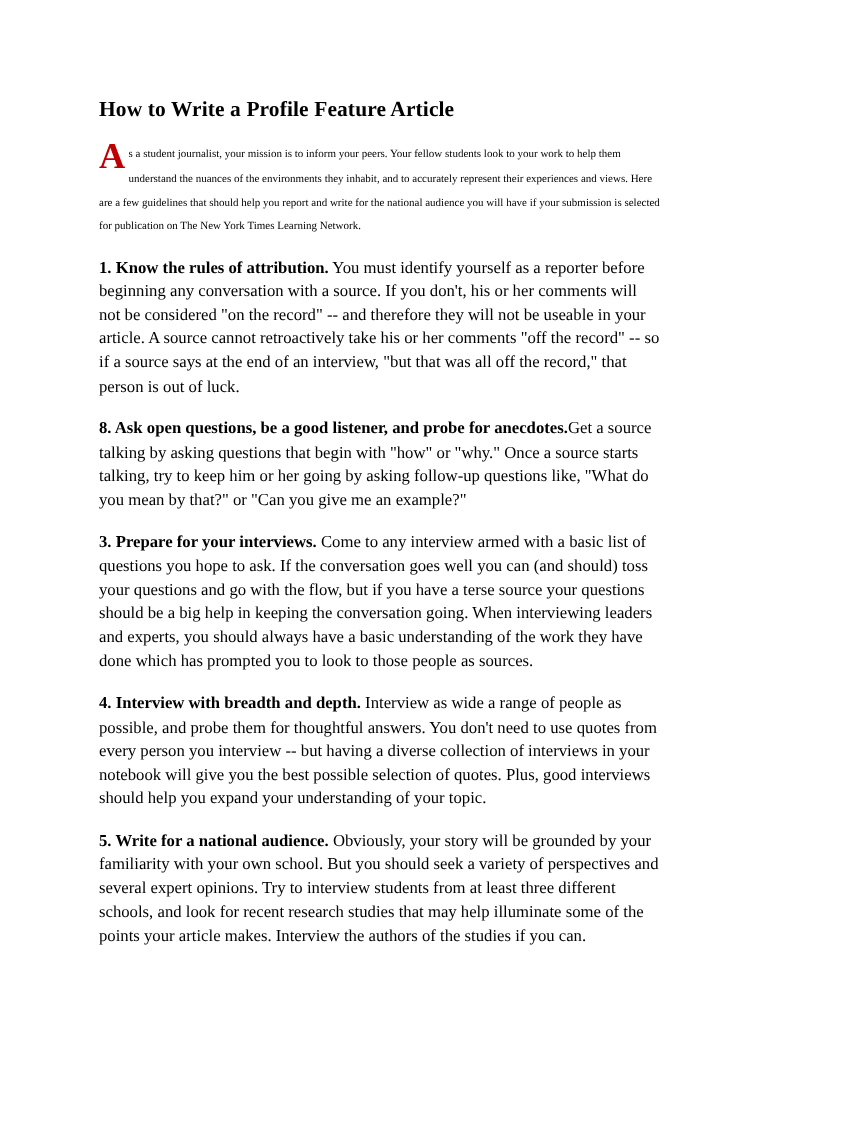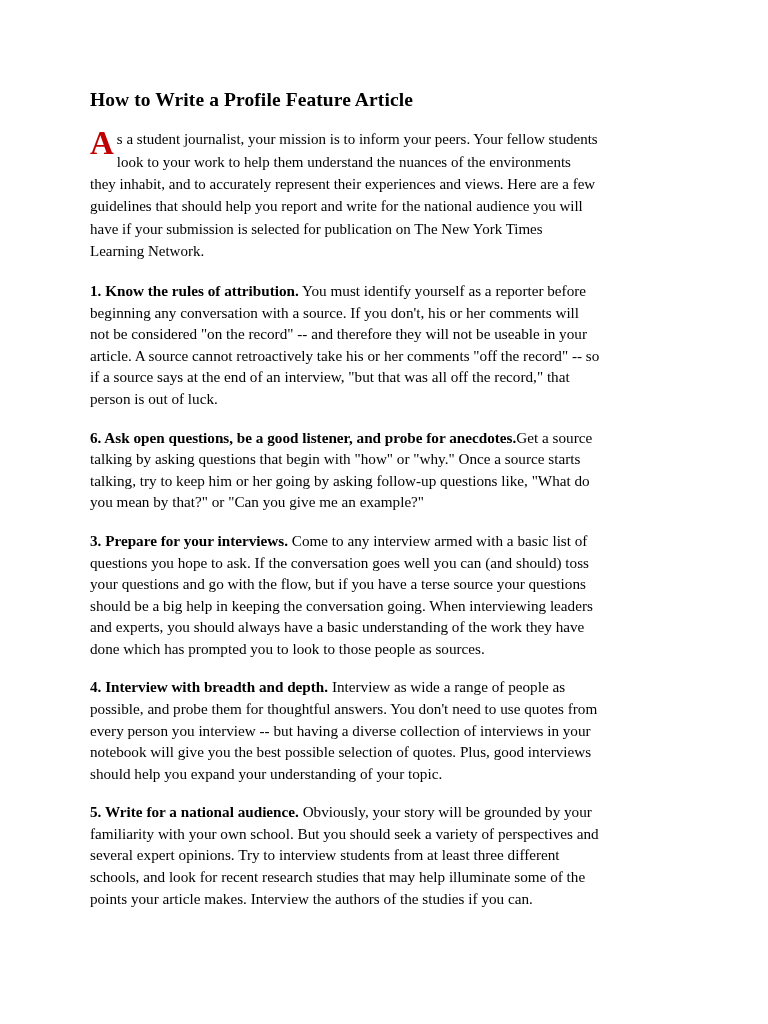--- a/index.html
+++ b/index.html
@@ -47,21 +47,21 @@
     float: left;
     font-family: "Liberation Serif", "DejaVu Serif", serif;
     font-weight: bold;
     color: #c00000;
     font-size: 33px;
     line-height: 0.82;
     padding: 2px 2px 0 0;
     margin-right: 1px;
   }
   .intro-text {
-    font-size: 15px;
+    font-size: 10px;
     line-height: 1.42;
     text-align: right;
   }
   .clearfix::after {
     content: "";
     display: block;
     clear: both;
   }
 </style>
 </head>
@@ -73,21 +73,21 @@
 
   <p class="para dropcap-para clearfix">
     <span class="dropcap">A</span><span class="intro-text">s a student journalist, your mission is to inform your peers. Your fellow students look to your work to help them understand the nuances of the environments they inhabit, and to accurately represent their experiences and views. Here are a few guidelines that should help you report and write for the national audience you will have if your submission is selected for publication on The New York Times Learning Network.</span>
   </p>
 
   <p class="para">
     <b>1. Know the rules of attribution.</b><span> You must identify yourself as a reporter before beginning any conversation with a source. If you don't, his or her comments will not be considered "on the record" -- and therefore they will not be useable in your article. A source cannot retroactively take his or her comments "off the record" -- so if a source says at the end of an interview, "but that was all off the record," that person is out of luck.</span>
   </p>
 
   <p class="para">
-    <b>6. Ask open questions, be a good listener, and probe for anecdotes.</b><span>Get a source talking by asking questions that begin with "how" or "why." Once a source starts talking, try to keep him or her going by asking follow-up questions like, "What do you mean by that?" or "Can you give me an example?"</span>
+    <b>8. Ask open questions, be a good listener, and probe for anecdotes.</b><span>Get a source talking by asking questions that begin with "how" or "why." Once a source starts talking, try to keep him or her going by asking follow-up questions like, "What do you mean by that?" or "Can you give me an example?"</span>
   </p>
 
   <p class="para">
     <b>3. Prepare for your interviews.</b><span> Come to any interview armed with a basic list of questions you hope to ask. If the conversation goes well you can (and should) toss your questions and go with the flow, but if you have a terse source your questions should be a big help in keeping the conversation going. When interviewing leaders and experts, you should always have a basic understanding of the work they have done which has prompted you to look to those people as sources.</span>
   </p>
 
   <p class="para">
     <b>4. Interview with breadth and depth.</b><span> Interview as wide a range of people as possible, and probe them for thoughtful answers. You don't need to use quotes from every person you interview -- but having a diverse collection of interviews in your notebook will give you the best possible selection of quotes. Plus, good interviews should help you expand your understanding of your topic.</span>
   </p>
 

